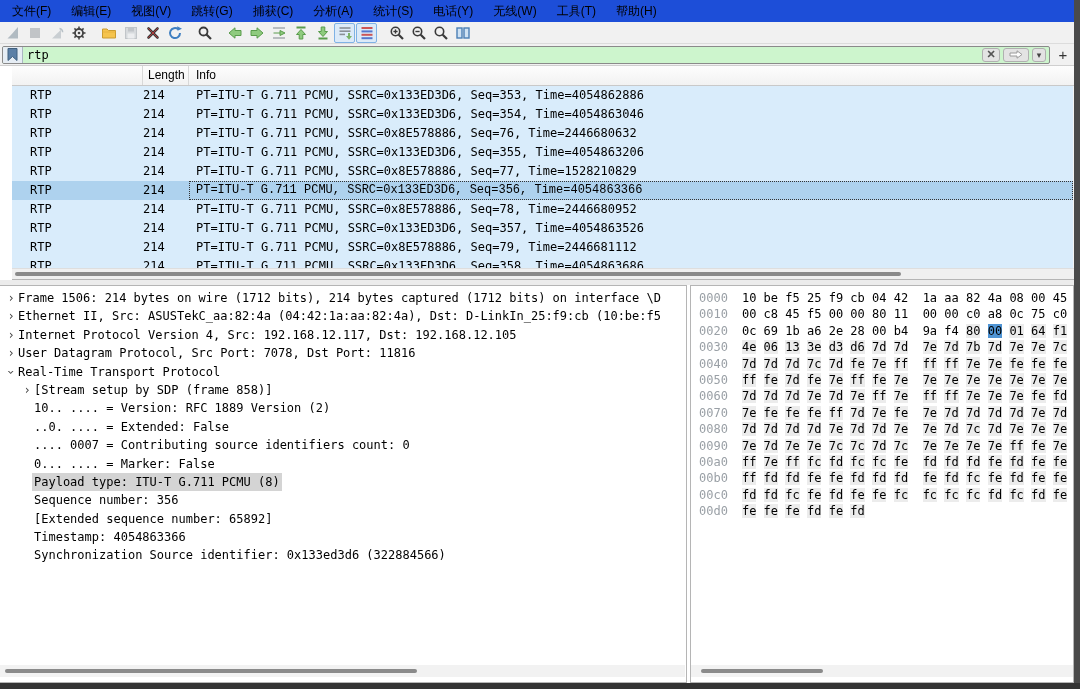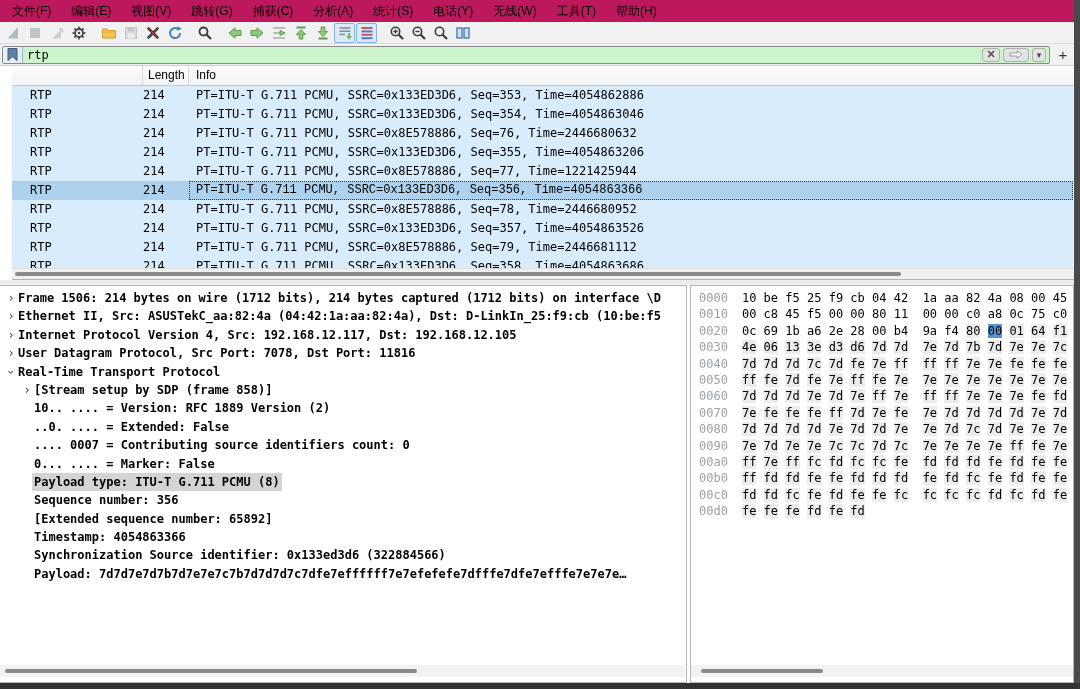--- a/index.html
+++ b/index.html
@@ -7,21 +7,21 @@
   #window {
     position:relative; width:1080px; height:689px; background:#ffffff;
     font-family:"Liberation Sans", sans-serif; font-size:12px; color:#000;
     overflow:hidden;
   }
   
   #border-right { position:absolute; top:0; right:0; width:6px; height:689px; background:#4a4a4a; }
   #border-bottom { position:absolute; left:0; bottom:0; width:1080px; height:6px; background:#333; }
 
   
-  #menubar { position:absolute; top:0; left:0; width:1074px; height:22px; background:#be185d; display:flex; align-items:center; padding-left:2px; }
+  #menubar { position:absolute; top:0; left:0; width:1074px; height:22px; background:#1d4ed8; display:flex; align-items:center; padding-left:2px; }
   .menu-item { padding:2px 10px; cursor:default; white-space:nowrap; }
 
   
   #toolbar { position:absolute; top:22px; left:0; width:1074px; height:22px; background:#f1f1f1; border-bottom:1px solid #dcdcdc; display:flex; align-items:center; padding-left:2px; }
   .tb-btn { width:21px; height:20px; display:flex; align-items:center; justify-content:center; border:1px solid transparent; border-radius:2px; margin-right:1px; }
   .tb-btn svg { width:16px; height:16px; display:block; }
   .tb-btn.disabled { opacity:.55; }
   .tb-btn.active { border-color:#7fb2e5; background:#dceaf8; }
   .tb-btn.gap { margin-left:8px; }
 
@@ -63,21 +63,21 @@
 
   
   #lower { position:absolute; top:285px; left:0; width:1074px; height:398px; }
   #details-pane { position:absolute; top:0; left:0; width:687px; height:398px; background:#fff; border:1px solid #b5b5b5; border-left:none; overflow:hidden; font-family:"DejaVu Sans Mono", monospace; font-size:12px; }
   #details-lines { padding-top:3px; }
   .dline { height:18.4px; line-height:18.4px; white-space:nowrap; display:flex; }
   .dline.d0 { padding-left:4px; }
   .dline.d1 { padding-left:20px; }
   .d-exp { width:14px; color:#444; flex:0 0 auto; text-align:center; }
   .d-exp.expanded { transform:rotate(90deg); }
-  .d-text { white-space:pre;font-weight:bold; }
+  .d-text { white-space:pre; }
   .d-text.selected { background:#d4d4d4; padding:0 2px; margin-left:-2px; }
   #details-hscroll { position:absolute; left:0; bottom:5px; width:685px; height:12px; background:#f2f2f2; }
   #details-hscroll-handle { position:absolute; top:4px; left:5px; width:412px; height:4px; background:#8a8a8a; border-radius:2px; }
 
   #hex-pane { position:absolute; top:0; left:690px; width:384px; height:398px; background:#fff; border:1px solid #b5b5b5; overflow:hidden; font-family:"DejaVu Sans Mono", monospace; font-size:12px; }
   #hex-lines { padding:4px 8px 0 8px; }
   .hrow { height:16.4px; line-height:16.4px; white-space:pre; }
   .h-off { color:#9aa0a6; margin-right:14px; }
   .h-byte { }
   .h-byte.field { background:#ececec; }
@@ -296,21 +296,21 @@
           <div class="plc-info">PT=ITU-T G.711 PCMU, SSRC=0x8E578886, Seq=76, Time=2446680632</div>
         </div>
         <div class="pl-row">
           <div class="plc-protocol">RTP</div>
           <div class="plc-length">214</div>
           <div class="plc-info">PT=ITU-T G.711 PCMU, SSRC=0x133ED3D6, Seq=355, Time=4054863206</div>
         </div>
         <div class="pl-row">
           <div class="plc-protocol">RTP</div>
           <div class="plc-length">214</div>
-          <div class="plc-info">PT=ITU-T G.711 PCMU, SSRC=0x8E578886, Seq=77, Time=1221425944</div>
+          <div class="plc-info">PT=ITU-T G.711 PCMU, SSRC=0x8E578886, Seq=77, Time=1528210829</div>
         </div>
         <div class="pl-row selected">
           <div class="plc-protocol">RTP</div>
           <div class="plc-length">214</div>
           <div class="plc-info">PT=ITU-T G.711 PCMU, SSRC=0x133ED3D6, Seq=356, Time=4054863366</div>
         </div>
         <div class="pl-row">
           <div class="plc-protocol">RTP</div>
           <div class="plc-length">214</div>
           <div class="plc-info">PT=ITU-T G.711 PCMU, SSRC=0x8E578886, Seq=78, Time=2446680952</div>
@@ -399,21 +399,20 @@
           <div class="dline d1">
             <span class="d-exp"></span>
             <span class="d-text">Timestamp: 4054863366</span>
           </div>
           <div class="dline d1">
             <span class="d-exp"></span>
             <span class="d-text">Synchronization Source identifier: 0x133ed3d6 (322884566)</span>
           </div>
           <div class="dline d1">
             <span class="d-exp"></span>
-            <span class="d-text">Payload: 7d7d7e7d7b7d7e7e7c7b7d7d7d7c7dfe7effffff7e7efefefe7dfffe7dfe7efffe7e7e7e…</span>
           </div>
         </div>
       <div id="details-hscroll">
         <div id="details-hscroll-handle"></div>
       </div>
     </div>
     <div id="hex-pane">
       <div id="hex-lines">
           <div class="hrow"><span class="h-off">0000</span><span class="h-byte">10</span> <span class="h-byte">be</span> <span class="h-byte">f5</span> <span class="h-byte">25</span> <span class="h-byte">f9</span> <span class="h-byte">cb</span> <span class="h-byte">04</span> <span class="h-byte">42</span>  <span class="h-byte">1a</span> <span class="h-byte">aa</span> <span class="h-byte">82</span> <span class="h-byte">4a</span> <span class="h-byte">08</span> <span class="h-byte">00</span> <span class="h-byte">45</span> </div>
           <div class="hrow"><span class="h-off">0010</span><span class="h-byte">00</span> <span class="h-byte">c8</span> <span class="h-byte">45</span> <span class="h-byte">f5</span> <span class="h-byte">00</span> <span class="h-byte">00</span> <span class="h-byte">80</span> <span class="h-byte">11</span>  <span class="h-byte">00</span> <span class="h-byte">00</span> <span class="h-byte">c0</span> <span class="h-byte">a8</span> <span class="h-byte">0c</span> <span class="h-byte">75</span> <span class="h-byte">c0</span> </div>

